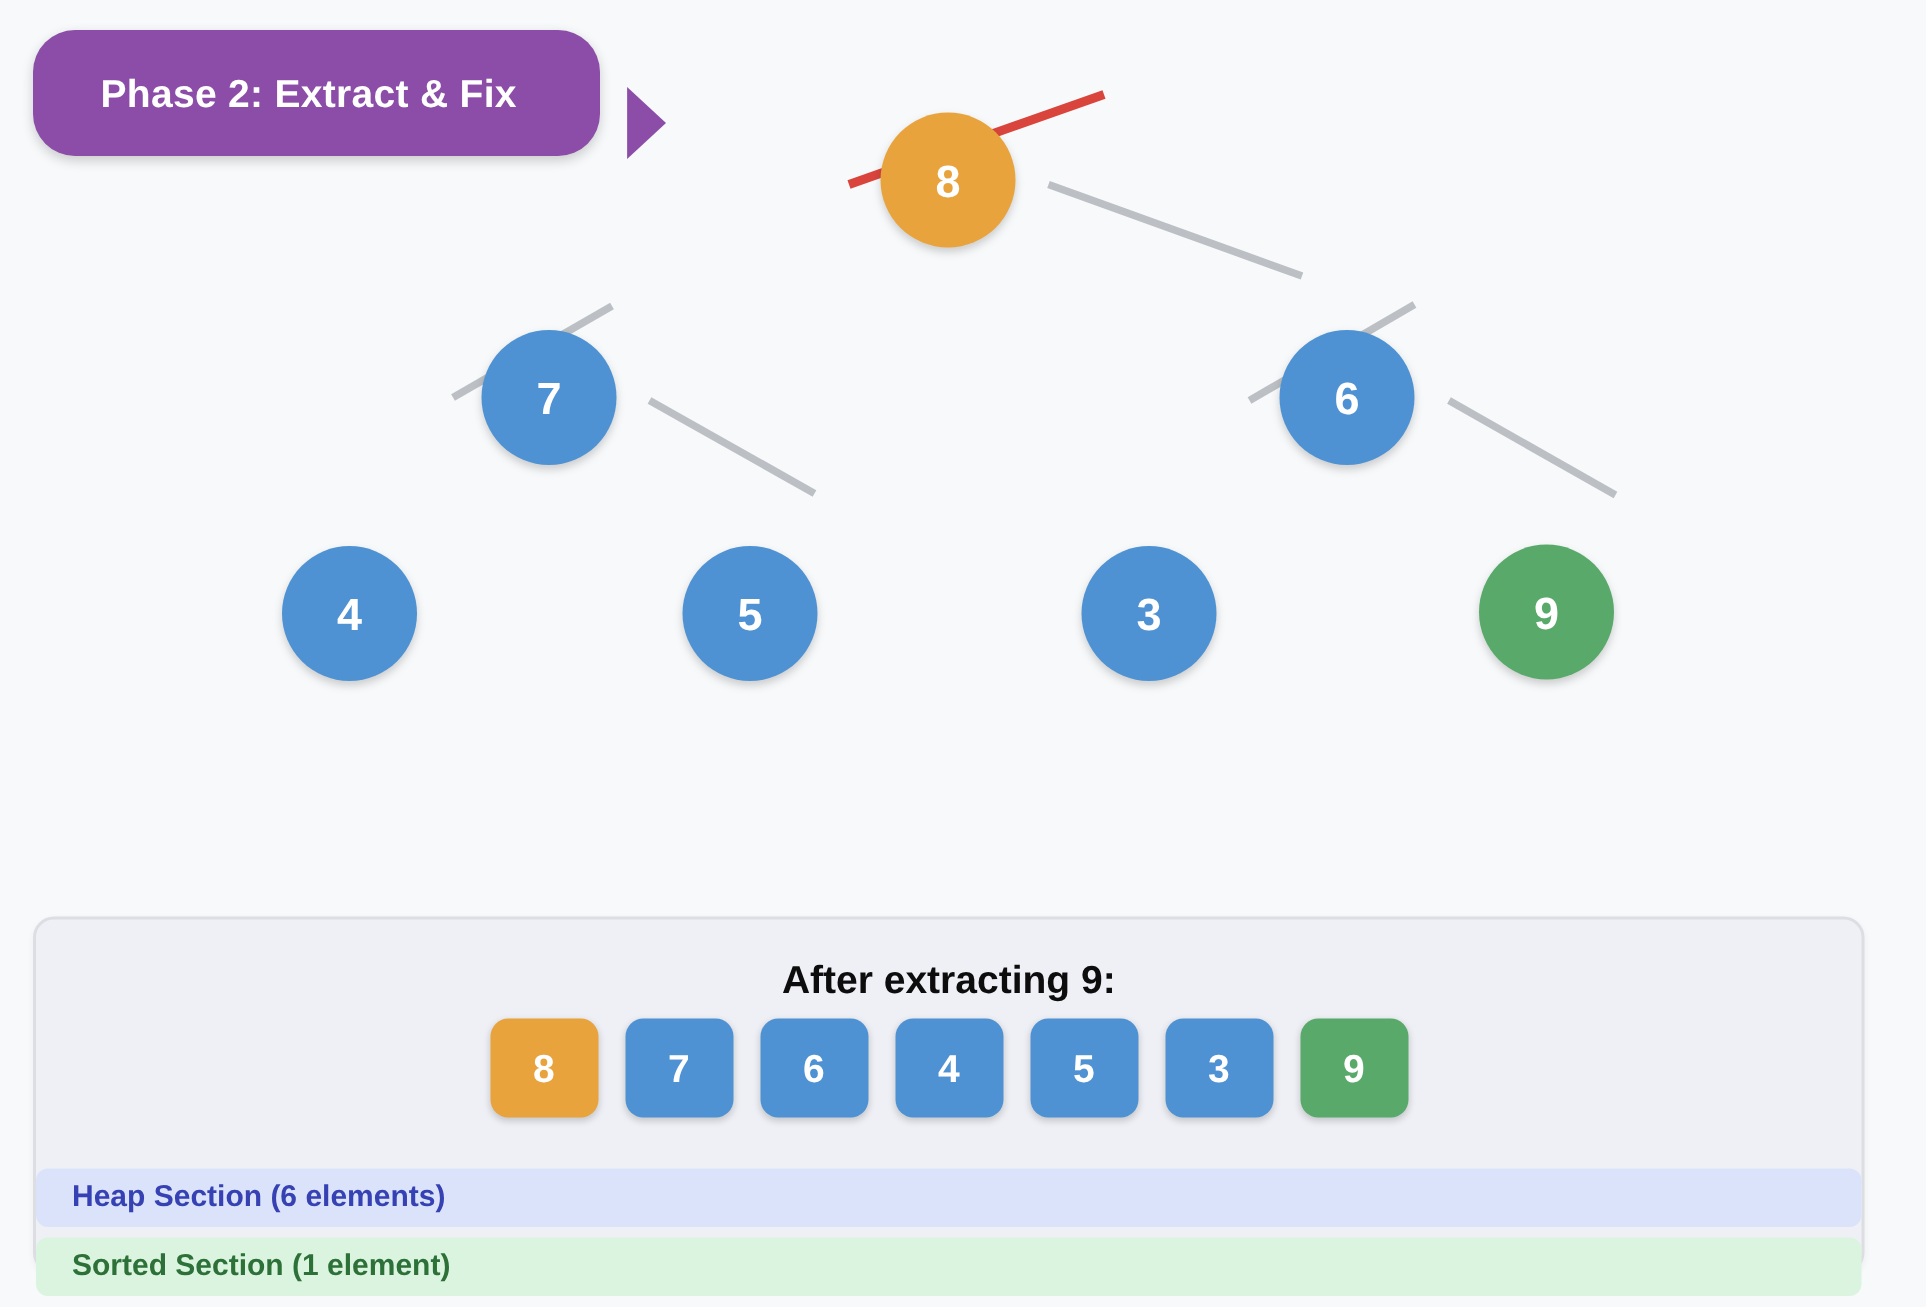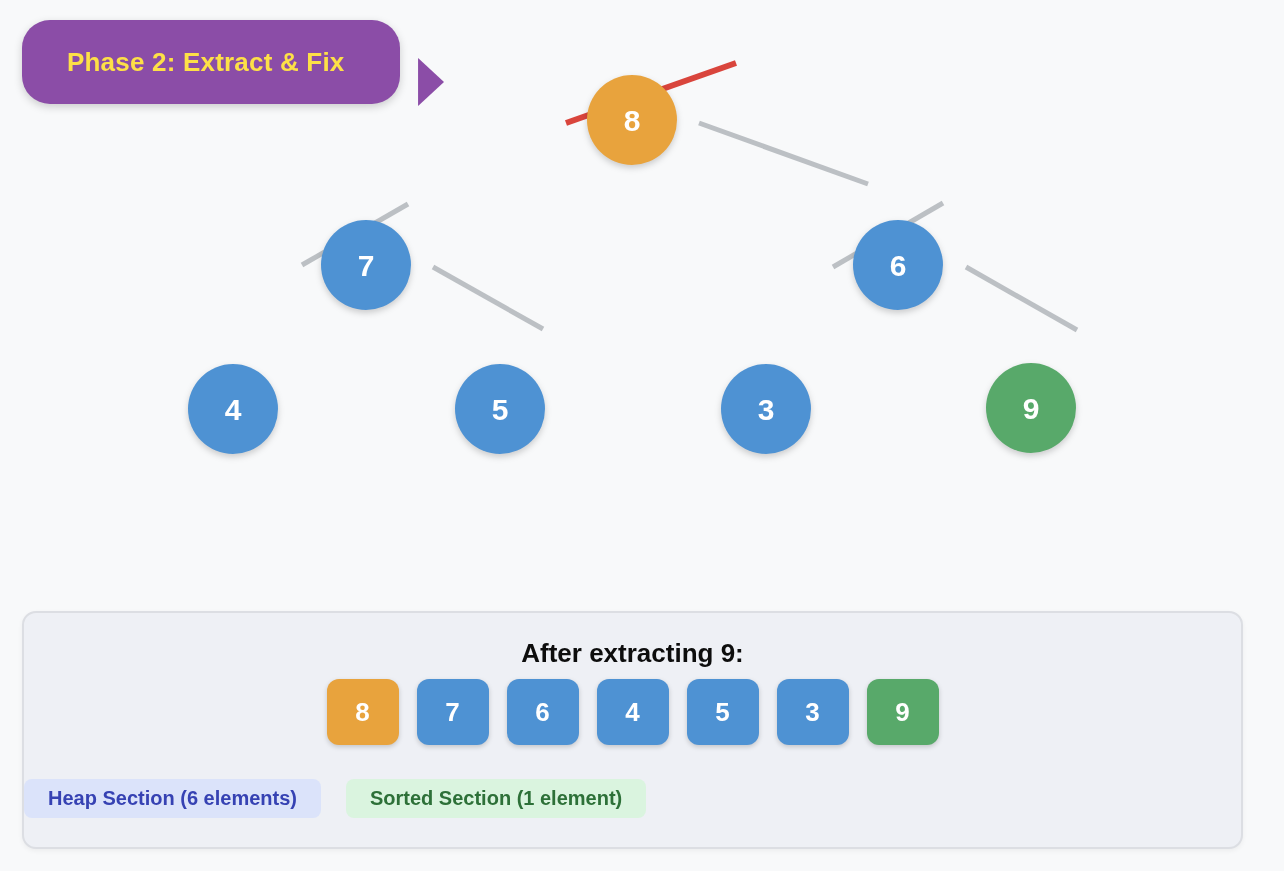--- a/index.html
+++ b/index.html
@@ -16,21 +16,21 @@
   .banner {
     position: absolute; left: 22px; top: 20px;
     width: 378px; height: 84px;
     background: var(--purple);
     border-radius: 28px;
     display: flex; align-items: center;
     padding-left: 45px;
     box-shadow: 0 3px 8px rgba(0,0,0,0.18);
   }
   .banner-label {
-    color: #fde047; font-weight: bold; font-size: 26px;
+    color: #ffffff; font-weight: bold; font-size: 26px;
     letter-spacing: 0.2px;
   }
   .banner-arrow {
     position: absolute; left: 374px; top: 38px;
     width: 48px; height: 48px;
     background: var(--purple);
     clip-path: polygon(46% 0, 100% 50%, 46% 100%, 46% 78%, 46% 22%);
   }
 
   
@@ -61,21 +61,21 @@
   }
   .cell {
     width: 72px; height: 66px;
     border-radius: 12px;
     display: flex; align-items: center; justify-content: center;
     color: #ffffff; font-size: 26px; font-weight: bold;
     box-shadow: 0 2px 5px rgba(0,0,0,0.18);
   }
   .legend-row {
     margin-top: 34px;
-    display: flex; justify-content: flex-start; gap: 25px;
+    display: flex; justify-content: center; gap: 7px; flex-direction: column;
   }
   .legend-badge {
     height: 39px;
     display: flex; align-items: center;
     padding: 0 24px;
     border-radius: 8px;
     font-size: 20px; font-weight: bold;
   }
   .legend-heap { background: var(--heap-badge-bg); color: var(--heap-badge-text); }
   .legend-sorted { background: var(--sorted-badge-bg); color: var(--sorted-badge-text); }

